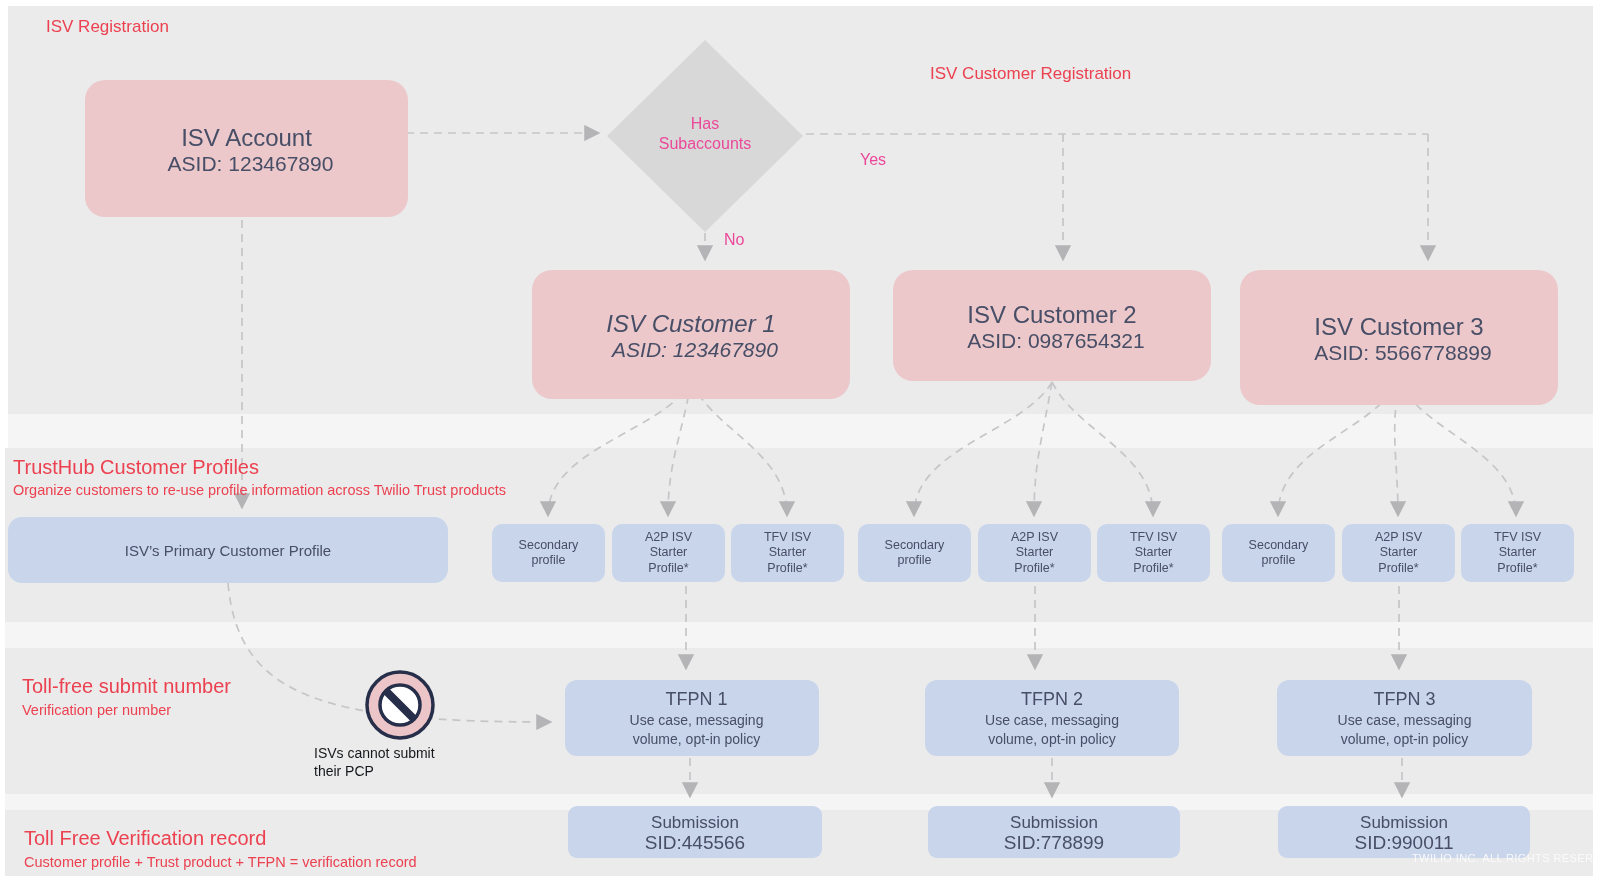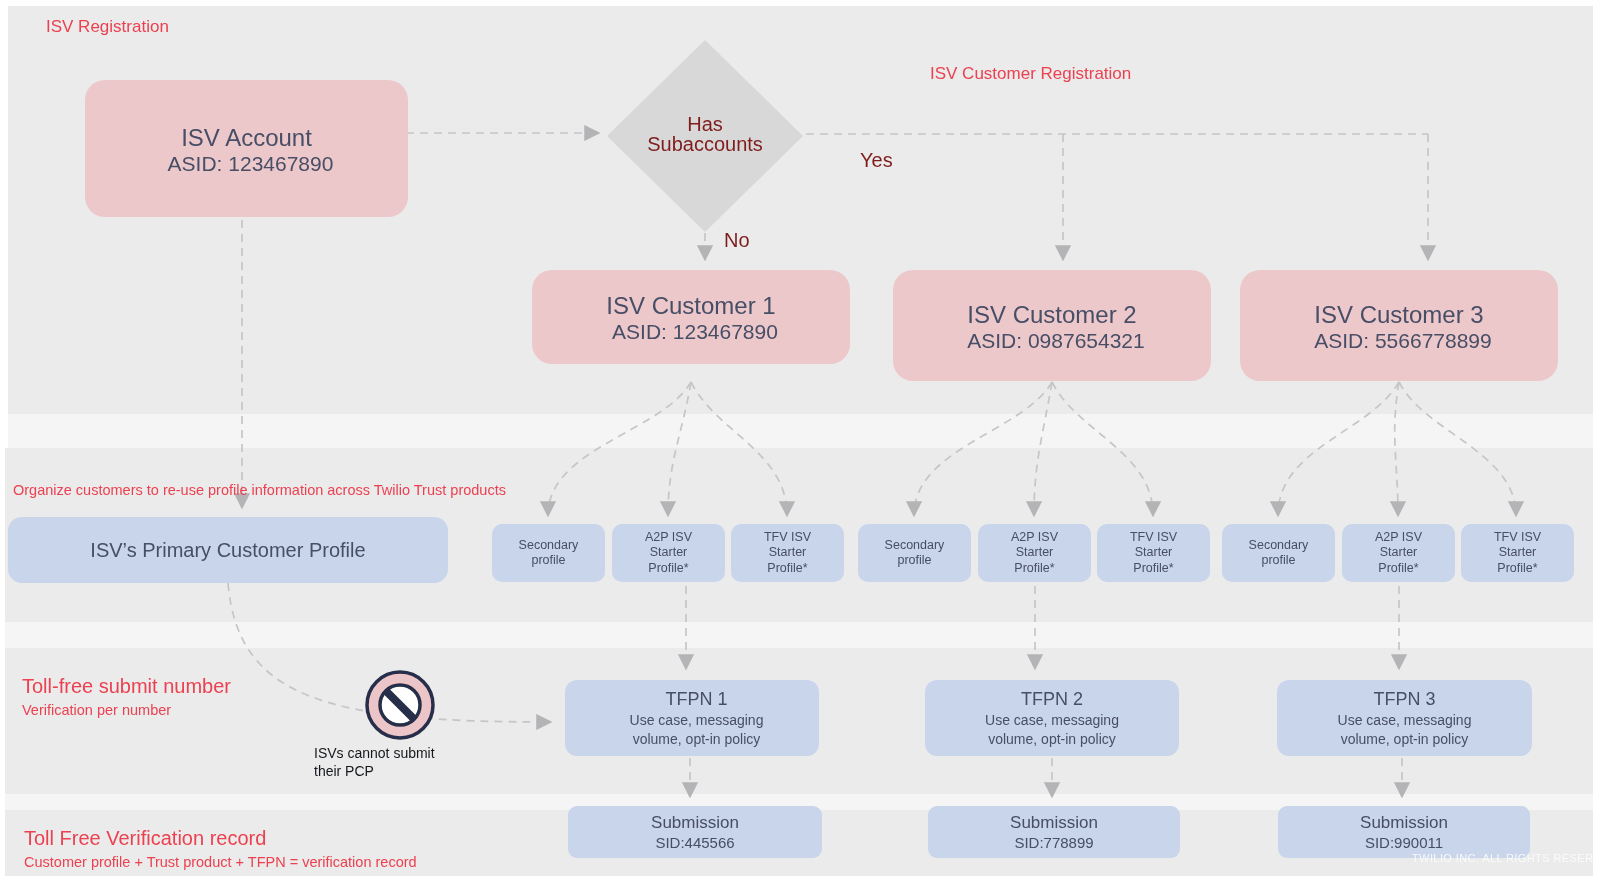--- a/index.html
+++ b/index.html
@@ -12,26 +12,26 @@
   .node{position:absolute;z-index:2;display:flex;flex-direction:column;justify-content:center;
         align-items:center;text-align:center;color:#474e66;box-sizing:border-box;}
   .pink{background:#ecc8cb;border-radius:20px;}
   .blue{background:#c9d5eb;}
   .node .t-xl{font-size:24px;line-height:30px;}
   .node .t-sub{font-size:21px;line-height:22px;margin-left:8px;}
   .label{position:absolute;z-index:2;}
   .red{color:#ec4150;}
   .sec-title{font-size:20px;line-height:24px;}
   .sec-sub{font-size:14.5px;line-height:18px;}
-  .plain{color:#7f1d1d;font-size:20px;line-height:20px;}
+  .plain{color:#ec4899;font-size:16px;line-height:20px;}
   .profile-box{font-size:12.5px;line-height:15.5px;border-radius:10px;}
   .tfpn .title{font-size:18px;line-height:24px;}
   .tfpn .line{font-size:14px;line-height:19px;}
   .submission .title{font-size:17px;line-height:21px;}
-  .submission .sid{font-size:15px;line-height:19px;}
+  .submission .sid{font-size:19px;line-height:19px;}
   #prohibition-caption{color:#15181c;font-size:14px;line-height:18px;text-align:left;}
   #watermark{position:absolute;z-index:3;font-size:11px;letter-spacing:.4px;
              color:rgba(252,252,252,.92);white-space:nowrap;}
 </style>
 </head>
 <body>
 
 <div id="canvas">
 
   <div class="band gray" style="left:8px;top:6px;width:1585px;height:408px;"></div>
@@ -82,54 +82,55 @@
     <g>
       <circle cx="400" cy="705" r="33" fill="#ecc5c8" stroke="#272e49" stroke-width="3.5"></circle>
       <circle cx="400" cy="705" r="20" fill="#ffffff" stroke="#272e49" stroke-width="3.5"></circle>
       <line x1="385" y1="690" x2="415" y2="720" stroke="#272e49" stroke-width="8"></line>
     </g>
   </svg>
 
   <div class="label red sec-title" style="left:46px;top:15px;font-size:17px;">ISV Registration</div>
   <div class="label red sec-title" style="left:930px;top:62px;font-size:17px;">ISV Customer Registration</div>
 
+  <div class="label red sec-title" style="left:13px;top:455px;">TrustHub Customer Profiles</div>
   <div class="label red sec-sub" style="left:13px;top:481px;">Organize customers to re-use profile information across Twilio Trust products</div>
 
   <div class="label red sec-title" style="left:22px;top:674px;">Toll-free submit number</div>
   <div class="label red sec-sub" style="left:22px;top:701px;">Verification per number</div>
 
   <div class="label red sec-title" style="left:24px;top:826px;">Toll Free Verification record</div>
   <div class="label red sec-sub" style="left:24px;top:853px;">Customer profile + Trust product + TFPN = verification record</div>
 
   <div class="node pink" style="left:85px;top:80px;width:323px;height:137px;">
     <div class="t-xl">ISV Account</div>
     <div class="t-sub">ASID: 123467890</div>
   </div>
 
   <div class="label plain" style="left:625px;top:114px;width:160px;text-align:center;">
     <span style="display:block;">Has</span>
     <span style="display:block;">Subaccounts</span>
   </div>
   <div class="label plain" style="left:840px;top:150px;margin-left:20px;">Yes</div>
   <div class="label plain" style="left:724px;top:230px;">No</div>
 
-  <div class="node pink" style="left:532px;top:270px;width:318px;height:94px;">
+  <div class="node pink" style="left:532px;top:270px;width:318px;height:129px;font-style:italic;">
     <div class="t-xl">ISV Customer 1</div>
     <div class="t-sub">ASID: 123467890</div>
   </div>
   <div class="node pink" style="left:893px;top:270px;width:318px;height:111px;">
     <div class="t-xl">ISV Customer 2</div>
     <div class="t-sub">ASID: 0987654321</div>
   </div>
-  <div class="node pink" style="left:1240px;top:270px;width:318px;height:111px;">
+  <div class="node pink" style="left:1240px;top:270px;width:318px;height:135px;">
     <div class="t-xl">ISV Customer 3</div>
     <div class="t-sub">ASID: 5566778899</div>
   </div>
 
-  <div class="node blue" style="left:8px;top:517px;width:440px;height:66px;border-radius:14px;font-size:20px;">ISV’s Primary Customer Profile</div>
+  <div class="node blue" style="left:8px;top:517px;width:440px;height:66px;border-radius:14px;font-size:15px;">ISV’s Primary Customer Profile</div>
 
   <div class="node blue profile-box" style="left:492px;top:524px;width:113px;height:58px;">
     <span>Secondary</span>
     <span>profile</span>
   </div>
   <div class="node blue profile-box" style="left:612px;top:524px;width:113px;height:58px;">
     <span>A2P ISV</span>
     <span>Starter</span>
     <span>Profile*</span>
   </div>

